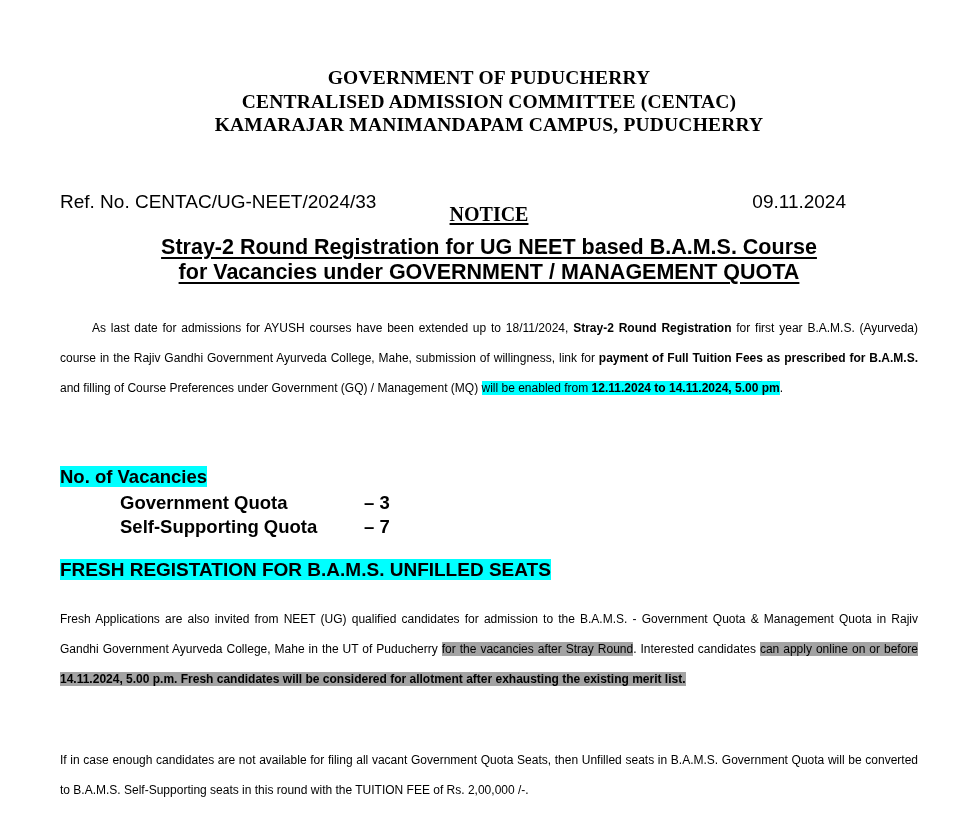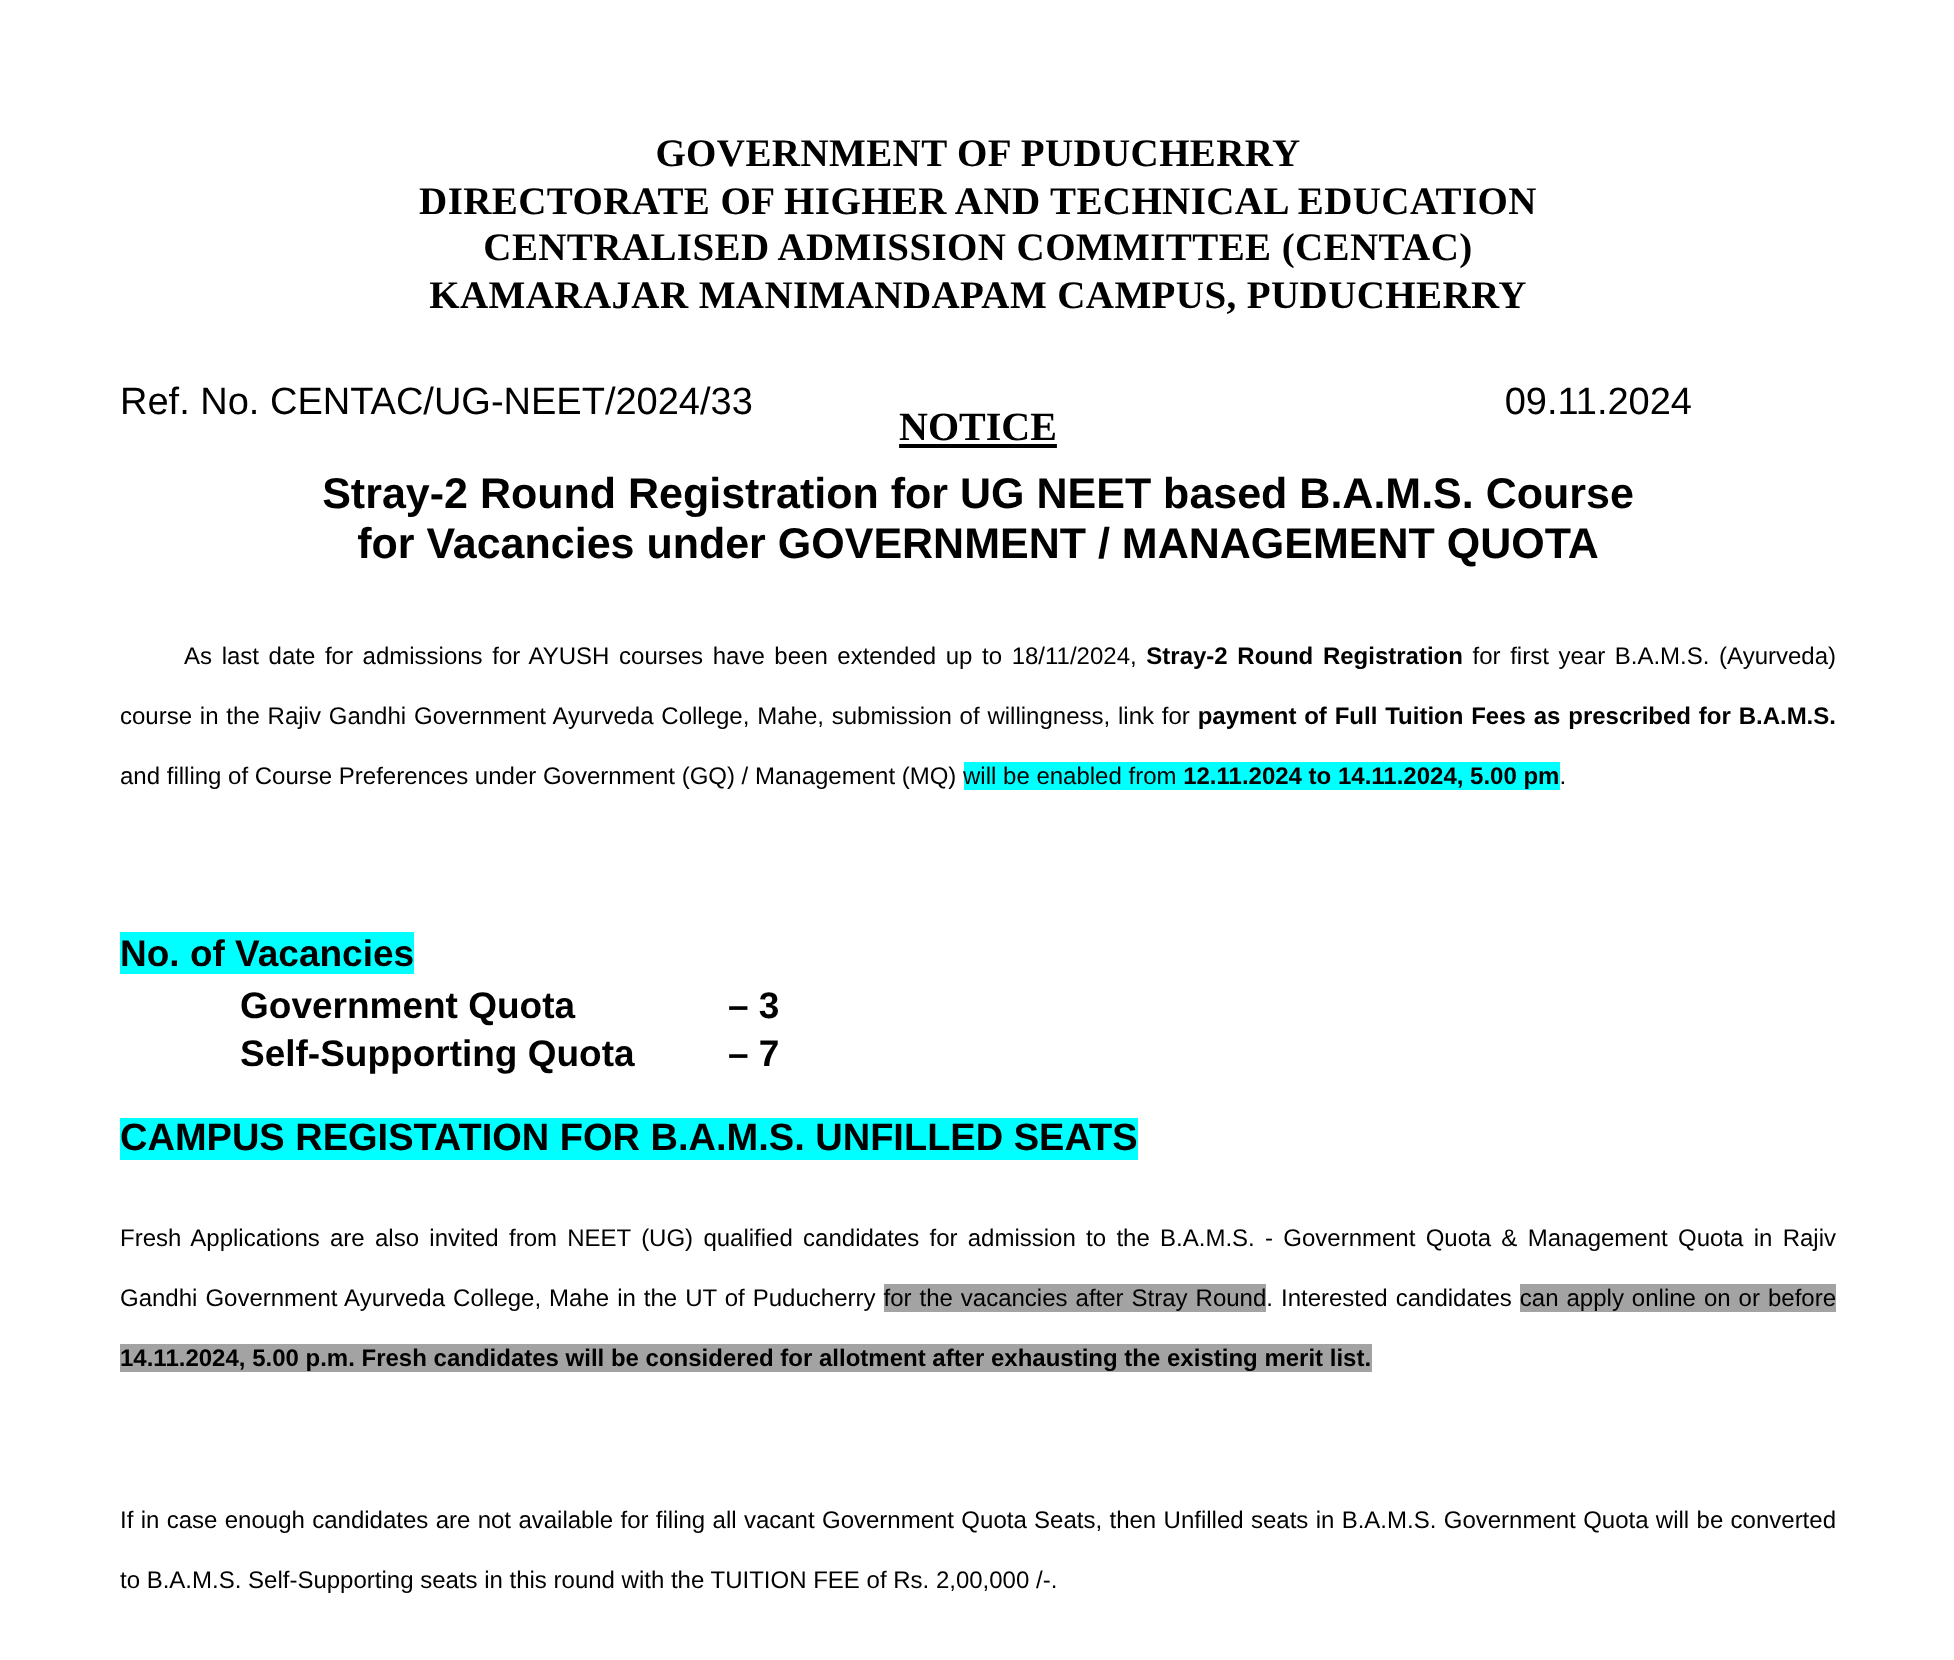--- a/index.html
+++ b/index.html
@@ -75,20 +75,21 @@
     text-align: center;
     font-weight: bold;
     font-size: 21.5px;
     line-height: 25px;
   }
   .subject .sub-line {
     display: block;
     white-space: nowrap;
   }
   .subject .sub-line > span {
+    text-decoration: underline;
     text-underline-offset: 3px;
   }
 
   
   .body-text {
     position: absolute;
     left: 60px;
     width: 858px;
     font-size: 12px;
     line-height: 30px;
@@ -139,21 +140,20 @@
   }
   .fresh-banner span { background: #00ffff; }
 </style>
 </head>
 <body>
 
 <div class="page">
 
   <div class="letterhead">
     <span class="lh-line">GOVERNMENT OF PUDUCHERRY</span>
-    <span class="lh-line">DIRECTORATE OF HIGHER AND TECHNICAL EDUCATION</span>
     <span class="lh-line">CENTRALISED ADMISSION COMMITTEE (CENTAC)</span>
     <span class="lh-line">KAMARAJAR MANIMANDAPAM CAMPUS, PUDUCHERRY</span>
   </div>
 
   <div class="refrow">
     <span class="ref-no">Ref. No. CENTAC/UG-NEET/2024/33</span>
     <span class="ref-date">09.11.2024</span>
   </div>
 
   <div class="notice">
@@ -176,20 +176,20 @@
       <span class="vac-label">Government Quota</span>
       <span class="vac-value">– 3</span>
     </div>
     <div class="vac-row">
       <span class="vac-label">Self-Supporting Quota</span>
       <span class="vac-value">– 7</span>
     </div>
   </div>
 
   <div class="fresh-banner">
-    <span>CAMPUS REGISTATION FOR B.A.M.S. UNFILLED SEATS</span>
+    <span>FRESH REGISTATION FOR B.A.M.S. UNFILLED SEATS</span>
   </div>
 
   <div class="body-text p2"><span>Fresh Applications are also invited from NEET (UG) qualified candidates for admission to the B.A.M.S. - Government Quota &amp; Management Quota in Rajiv Gandhi Government Ayurveda College, Mahe in the UT of Puducherry </span><span class="hl-yellow">for the vacancies after Stray Round</span><span>. Interested candidates </span><span class="hl-yellow">can apply online on or before </span><b class="hl-yellow">14.11.2024, 5.00 p.m. Fresh candidates will be considered for allotment after exhausting the existing merit list.</b></div>
 
   <div class="body-text p3">If in case enough candidates are not available for filing all vacant Government Quota Seats, then Unfilled seats in B.A.M.S. Government Quota will be converted to B.A.M.S. Self-Supporting seats in this round with the TUITION FEE of Rs. 2,00,000 /-.</div>
 
 </div>
 
 </body></html>

